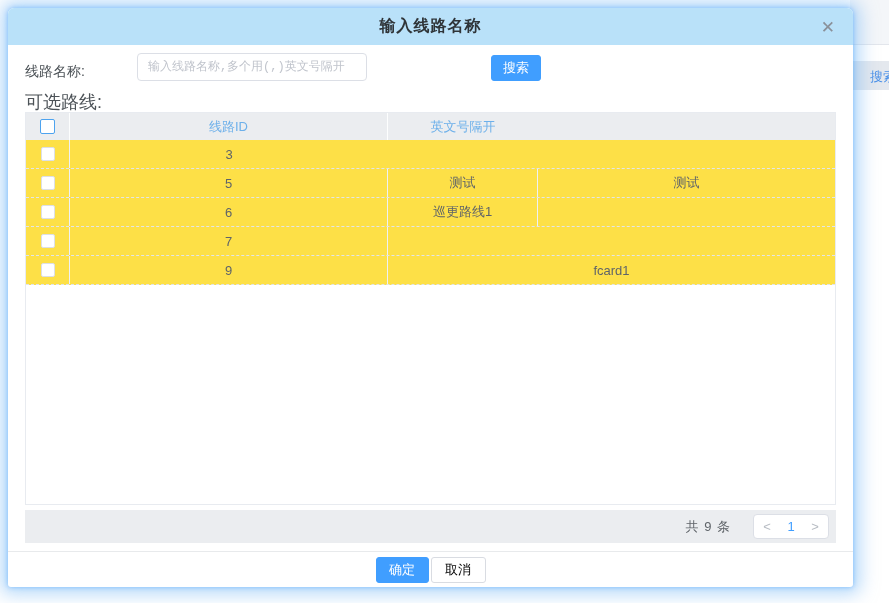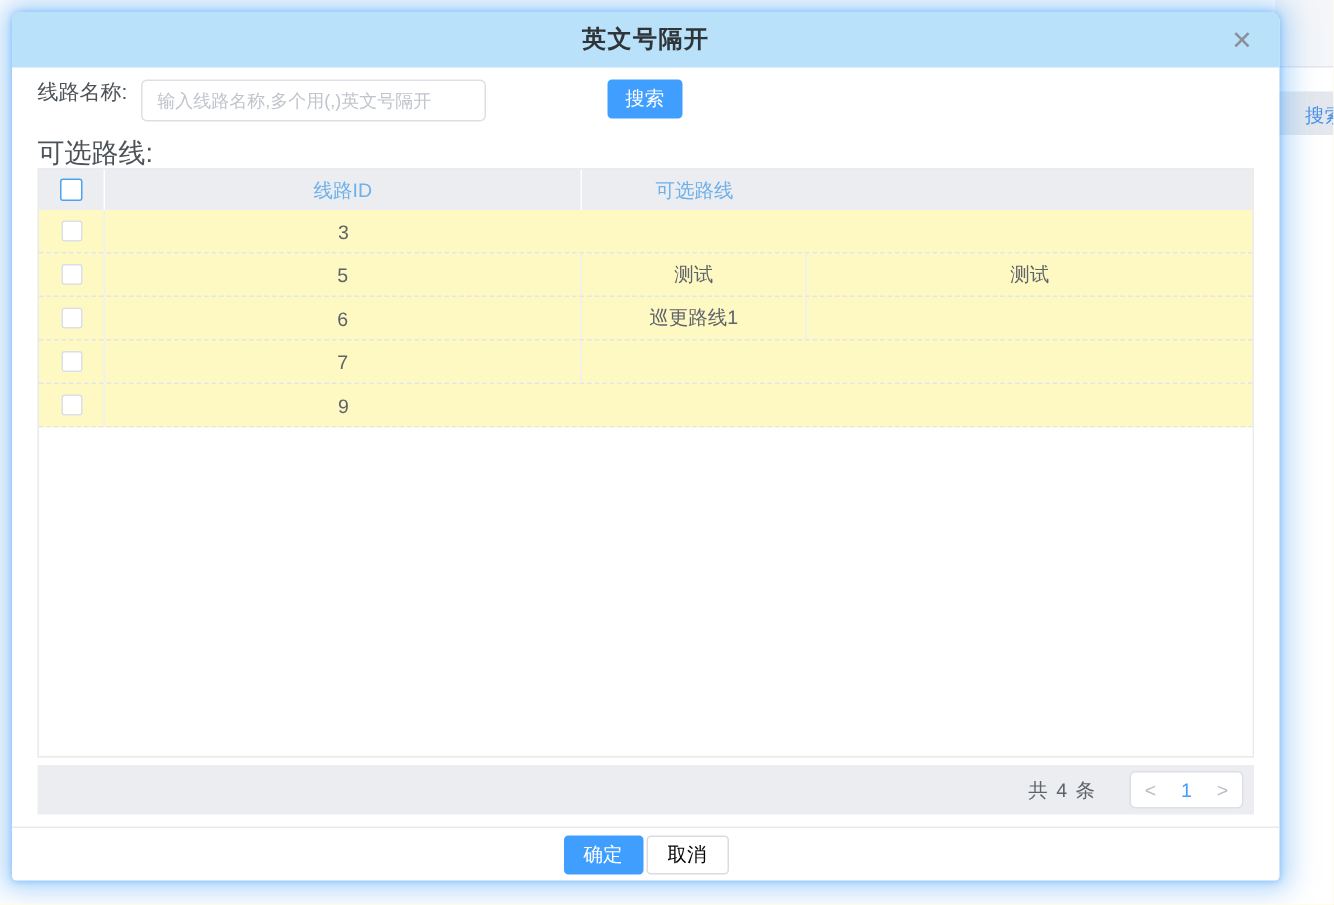--- a/index.html
+++ b/index.html
@@ -21,36 +21,36 @@
     display: flex; flex-direction: column; }
 
   .modal-header { position: relative; height: 37px; background: #b9e1f9;
     border-radius: 6px 6px 0 0; display: flex; align-items: center; justify-content: center; }
   .modal-title { font-size: 16px; font-weight: 600; color: #2f3438; letter-spacing: 1px; }
   .modal-close { position: absolute; right: 18px; top: 50%; transform: translateY(-50%);
     font-size: 17px; color: #8a9099; cursor: pointer; line-height: 1; font-weight: 400; }
 
   .modal-body { flex: 1; padding: 0 17px; position: relative; }
 
-  .search-row { margin-top: 8px; height: 28px; display: flex; align-items: flex-start; }
+  .search-row { margin-top: 8px; height: 28px; display: flex; align-items: flex-end; gap: 43px; }
   .field-label { font-size: 14px; color: #4c5257; margin-right: 9px; white-space: nowrap; }
   .search-input { width: 230px; height: 28px; border: 1px solid #dcdfe6; border-radius: 4px;
-    padding: 0 10px; font-size: 12px; color: #1d4ed8; outline: none; font-family: Liberation Sans, sans-serif; }
+    padding: 0 10px; font-size: 12px; color: #1d4ed8; outline: none; font-family: Liberation Mono, monospace; }
   .search-input::placeholder { color: #c0c4cc; }
   .btn { display: inline-flex; align-items: center; justify-content: center;
     height: 26px; border-radius: 3px; font-size: 13px; cursor: pointer; border: 1px solid transparent;
     font-family: inherit; }
   .btn-primary { background: #409EFF; color: #ffffff; border-color: #409EFF; }
   .btn-plain { background: #ffffff; color: #000000; border-color: #d9dce2; }
   .search-btn { width: 50px; margin-left: 81px; }
 
   .list-label { margin-top: 12px; font-size: 18px; color: #4c5257; height: 18px; line-height: 18px; }
 
   .table-wrap { margin-top: 1px; height: 393px; border: 1px solid #e8ebf0; border-top: none;
-    display: flex; flex-direction: column; background: #fef9c3; }
+    display: flex; flex-direction: column; background: #fde047; }
   .t-row { display: flex; align-items: center; }
   .t-head { height: 28px; background: #ebedf0; border-top: 1px solid #e8ebf0; }
   .t-head .t-cell { color: #6db0ea; font-size: 13px; border-right: 1px solid rgba(255,255,255,.9); }
   .t-head .t-cell:last-child { border-right: none; }
   .t-body-row { height: 29px; border-bottom: 1px dashed #e2e5ea; }
   .t-body-row .t-cell { color: #5f6469; font-size: 13px; border-right: 1px solid #eef0f4; }
   .t-body-row .t-cell:last-child { border-right: none; }
   .t-cell { height: 100%; display: flex; align-items: center; justify-content: center; overflow: hidden; }
   .col-check { width: 44px; flex: none; }
   .col-id { width: 318px; flex: none; }
@@ -82,42 +82,42 @@
 <div class="page">
 
   <div class="bg-panel-top"></div>
   <div class="bg-toolbar">
     <span class="partial-glyph">搜索</span>
   </div>
 
   <div class="modal">
 
     <div class="modal-header">
-      <span class="modal-title">英文号隔开</span>
+      <span class="modal-title">输入线路名称</span>
       <span class="modal-close">✕</span>
     </div>
 
     <div class="modal-body">
 
       <div class="search-row">
         <span class="field-label">线路名称:</span>
         <input class="search-input" type="text" placeholder="输入线路名称,多个用(,)英文号隔开" style="">
         <button class="btn btn-primary search-btn">搜索</button>
       </div>
 
       <div class="list-label">可选路线:</div>
 
       <div class="table-wrap">
 
         <div class="t-row t-head">
           <div class="t-cell col-check">
             <span class="cbx cbx-all"></span>
           </div>
           <div class="t-cell col-id">线路ID</div>
-          <div class="t-cell col-name">可选路线</div>
+          <div class="t-cell col-name">英文号隔开</div>
         </div>
 
         <div class="t-row t-body-row">
           <div class="t-cell col-check">
               <span class="cbx"></span>
             </div>
           <div class="t-cell col-id">3</div>
         </div>
 
         <div class="t-row t-body-row">
@@ -144,27 +144,28 @@
             </div>
           <div class="t-cell col-id">7</div>
           <div class="t-cell col-note"></div>
         </div>
 
         <div class="t-row t-body-row">
           <div class="t-cell col-check">
               <span class="cbx"></span>
             </div>
           <div class="t-cell col-id">9</div>
+          <div class="t-cell col-note">fcard1</div>
         </div>
 
         <div class="t-filler"></div>
       </div>
 
       <div class="pagination-bar">
-        <span class="total-text">共 4 条</span>
+        <span class="total-text">共 9 条</span>
         <div class="pager">
           <span class="pager-btn">&lt;</span>
           <span class="pager-page">1</span>
           <span class="pager-btn">&gt;</span>
         </div>
       </div>
 
     </div>
 
     <div class="modal-footer">

